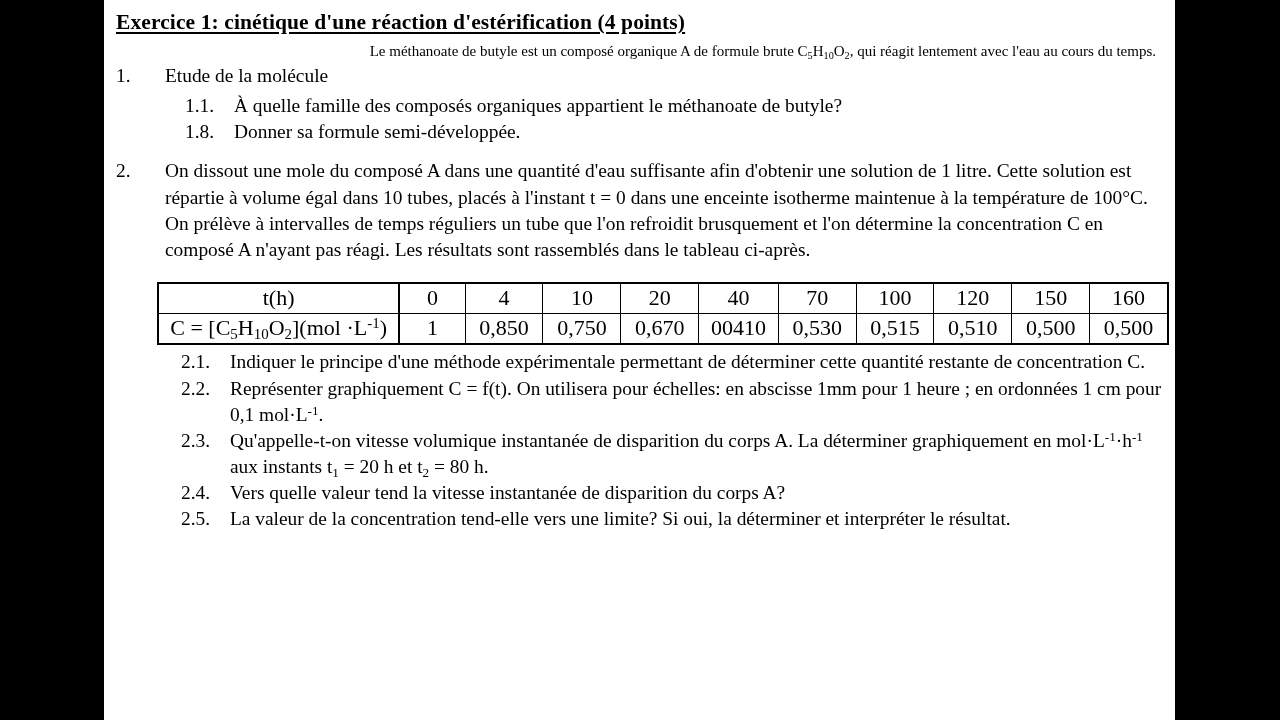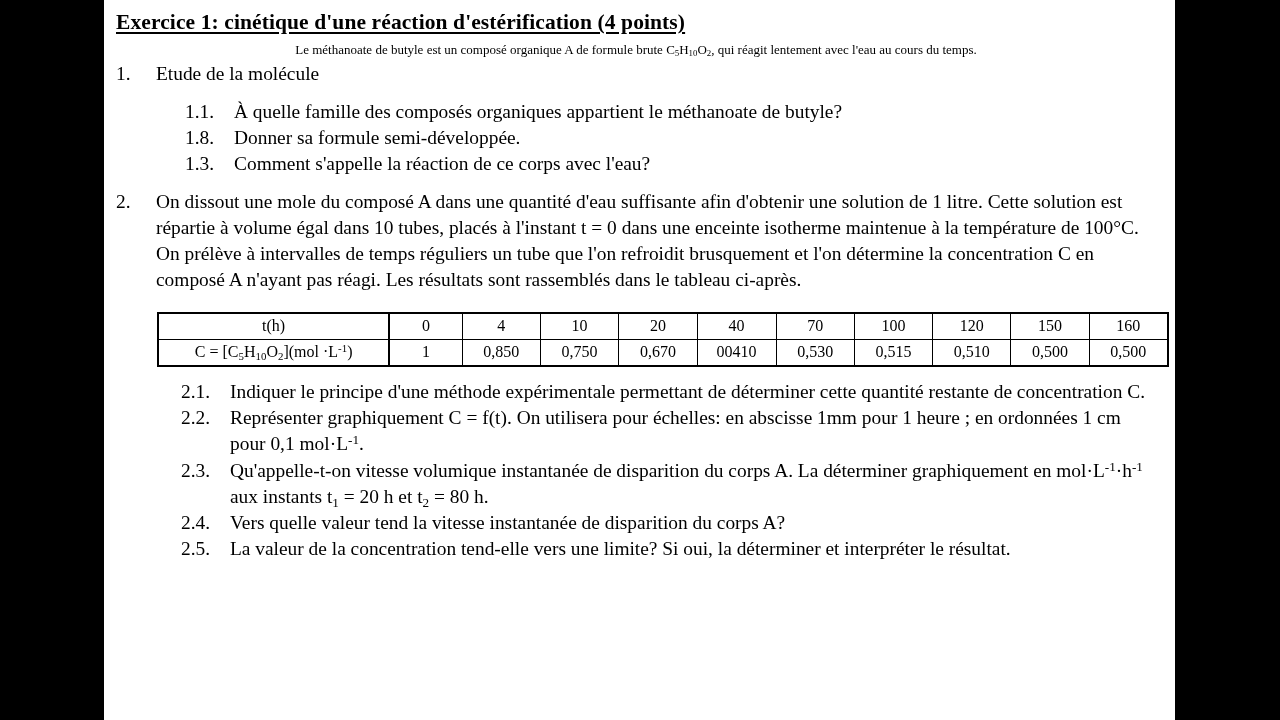--- a/index.html
+++ b/index.html
@@ -35,24 +35,24 @@
   .title {
     font-size: 21.5px;
     font-weight: bold;
     text-decoration: underline;
     text-underline-offset: 3px;
     line-height: 1.35;
     margin: 2px 0 4px 0;
     letter-spacing: .1px;
   }
   .intro {
-    font-size: 13px;
+    font-size: 15px;
     line-height: 1.345;
     margin: 0 0 2px 0;
-    text-align: center;
+    text-align: right;
     max-width: 1040px;
   }
   
   ol.lvl1 {
     list-style: none;
     margin: 0;
     padding: 0;
   }
   ol.lvl1 > li {
     position: relative;
@@ -62,27 +62,27 @@
     margin: 0;
   }
   ol.lvl1 > li > .num {
     position: absolute;
     left: 0;
     top: 0;
     width: 26px;
     text-align: left;
   }
   .body-par {
-    margin: 4px;
+    margin: 13px;
     max-width: 1012px;
   }
   
   ol.lvl2 {
     list-style: none;
-    margin: 12px;
+    margin: 4px;
     padding: 0;
   }
   ol.lvl2 > li {
     position: relative;
     padding-left: 49px;
     font-size: 19.4px;
     line-height: 1.345;
   }
   ol.lvl2 > li > .num {
     position: absolute;
@@ -100,21 +100,21 @@
 
   .sec2-sub { margin-top: 17px; }
 
   
   .table-wrap {
     margin: 19px 0 0 5px;
   }
   table.data {
     border-collapse: collapse;
     border: 2.2px solid #000;
-    font-size: 16px;
+    font-size: 22px;
     table-layout: fixed;
   }
   table.data td {
     border: 1px solid #000;
     text-align: center;
     padding: 1px 4px 3px 4px;
     height: 21px;
     white-space: nowrap;
     line-height: 1.15;
   }
@@ -147,24 +147,20 @@
         <span class="num">1.</span>
         <span class="body-par">Etude de la molécule</span>
         <ol class="lvl2">
           <li>
             <span class="num">1.1.</span>
             <span class="txt">À quelle famille des composés organiques appartient le méthanoate de butyle?</span>
           </li>
           <li>
             <span class="num">1.8.</span>
             <span class="txt">Donner sa formule semi-développée.</span>
-          </li>
-          <li>
-            <span class="num">1.3.</span>
-            <span class="txt">Comment s'appelle la réaction de ce corps avec l'eau?</span>
           </li>
         </ol>
       </li>
 
       <li class="sec2">
         <span class="num">2.</span>
         <div class="body-par">On dissout une mole du composé A dans une quantité d'eau suffisante afin d'obtenir une solution de 1 litre. Cette solution est répartie à volume égal dans 10 tubes, placés à l'instant t = 0 dans une enceinte isotherme maintenue à la température de 100°C. On prélève à intervalles de temps réguliers un tube que l'on refroidit brusquement et l'on détermine la concentration C en composé A n'ayant pas réagi. Les résultats sont rassemblés dans le tableau ci-après.</div>
 
         <div class="table-wrap">
           <table class="data">

